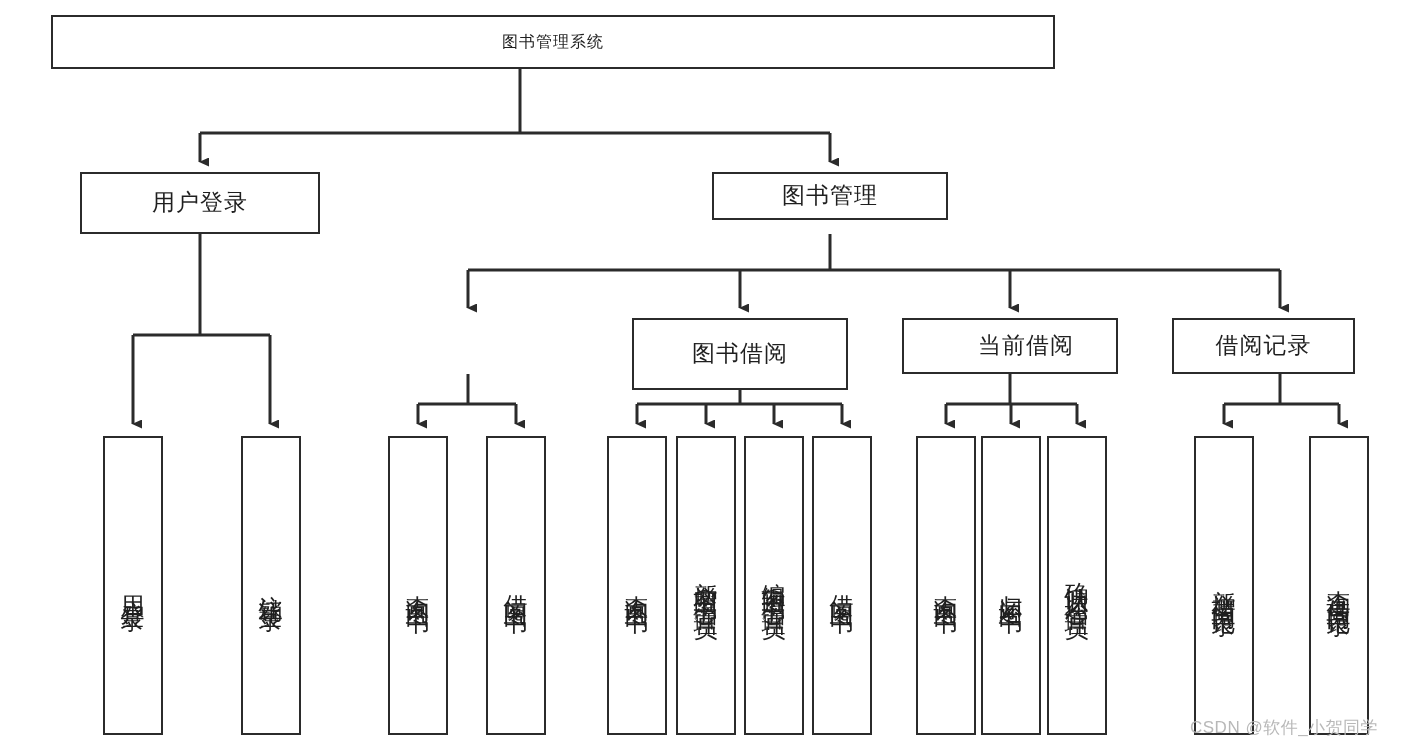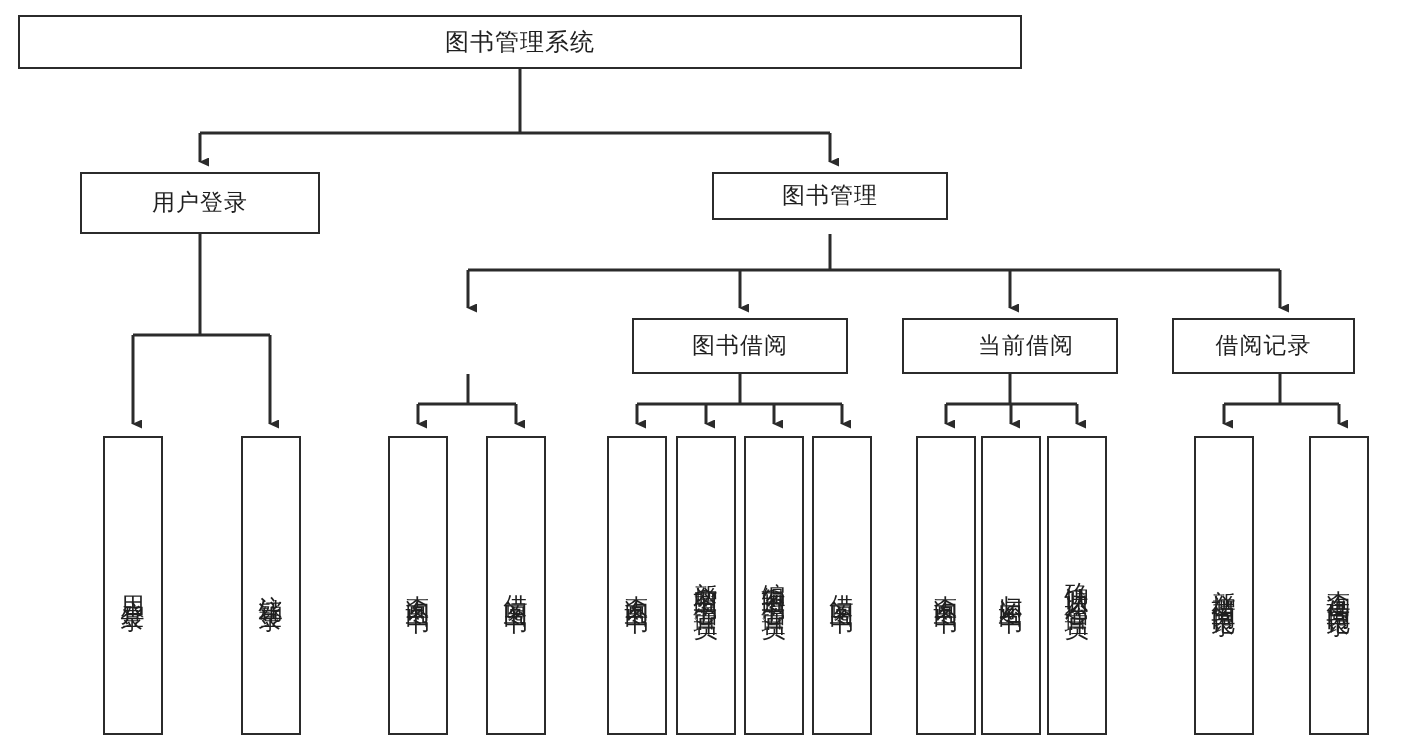--- a/index.html
+++ b/index.html
@@ -36,21 +36,22 @@
     justify-content: center;
     color: #1f1f1f;
     text-align: center;
   }
   .node.horiz {
     font-size: 23px;
     letter-spacing: 1px;
     line-height: 1.2;
   }
   .node.root {
-    font-size: 24px;
+    font-size: 16px;
+    margin-left: 33px;
   }
   .node.vert {
     writing-mode: vertical-rl;
     text-orientation: upright;
     font-size: 24px;
     letter-spacing: 5px;
     line-height: 1.05;
     padding: 6px 0;
     align-items: center;
     justify-content: center;
@@ -129,21 +130,21 @@
     <span>图书管理系统</span>
   </div>
 
   <div class="node horiz" style="left:80px; top:172px; width:240px; height:62px;">
     <span>用户登录</span>
   </div>
   <div class="node horiz" style="left:712px; top:172px; width:236px; height:48px;">
     <span>图书管理</span>
   </div>
 
-  <div class="node horiz" style="left:632px; top:318px; width:216px; height:56px;">
+  <div class="node horiz" style="left:632px; top:318px; width:216px; height:72px;">
     <span>图书借阅</span>
   </div>
   <div class="node horiz" style="left:902px; top:318px; width:216px; height:56px;padding-left:32px;">
     <span>当前借阅</span>
   </div>
   <div class="node horiz" style="left:1172px; top:318px; width:183px; height:56px;">
     <span>借阅记录</span>
   </div>
 
   <div class="node vert" style="left:103px; top:436px; width:60px; height:299px;">
@@ -183,14 +184,15 @@
     <span class="vtext">确认归还（管理员）</span>
   </div>
 
   <div class="node vert" style="left:1194px; top:436px; width:60px; height:299px;">
     <span class="vtext">新增借阅记录</span>
   </div>
   <div class="node vert" style="left:1309px; top:436px; width:60px; height:299px;">
     <span class="vtext">查询借阅记录</span>
   </div>
 
+  <div class="watermark" style="left:1190px; top:716px;">CSDN @软件_小贺同学</div>
 
 </div>
 
 </body></html>

